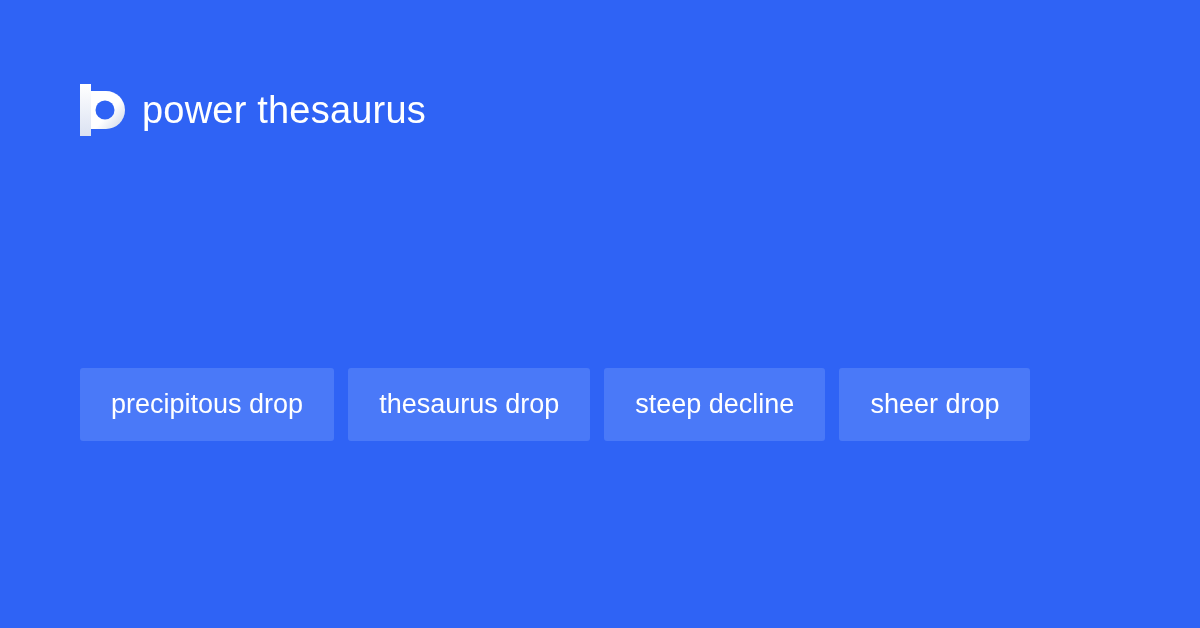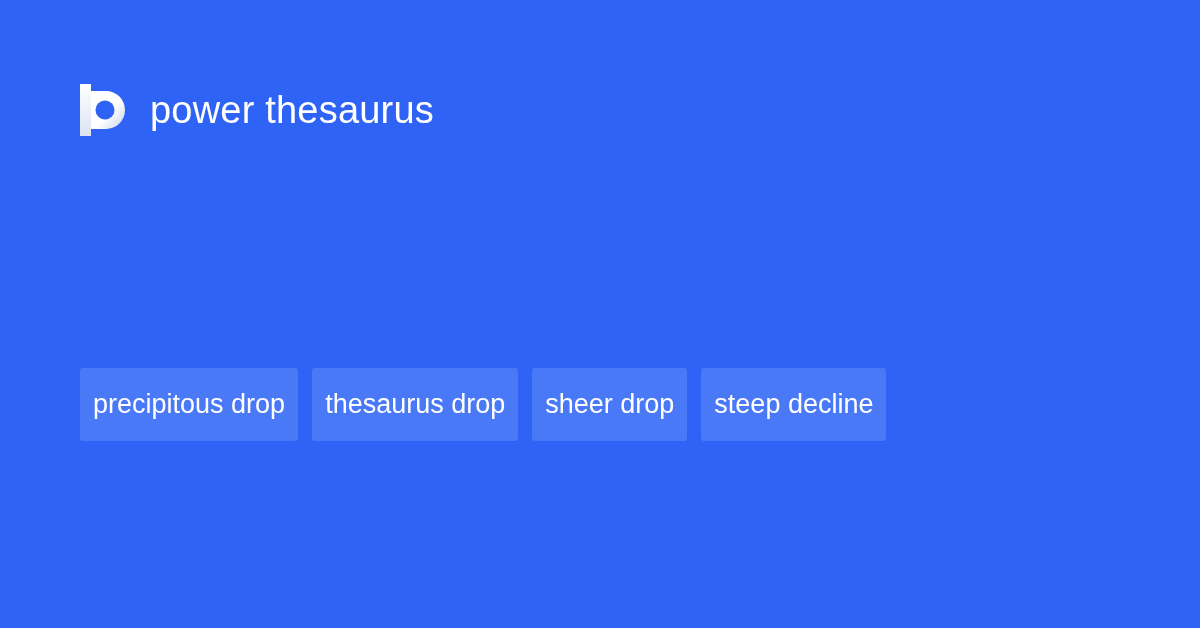--- a/index.html
+++ b/index.html
@@ -21,21 +21,21 @@
     box-sizing: border-box;
   }
 
   
   .brand {
     position: absolute;
     left: 80px;
     top: 84px;
     display: flex;
     align-items: center;
-    gap: 22px;
+    gap: 14px;
   }
   .brand-mark {
     width: 48px;
     height: 52px;
     display: block;
     flex: 0 0 auto;
   }
   .brand-name {
     font-size: 38px;
     line-height: 1;
@@ -72,21 +72,21 @@
   }
   .tag {
     background: #4a79f8;
     color: #ffffff;
     font-size: 27px;
     line-height: 1;
     height: 73px;
     display: flex;
     align-items: center;
     justify-content: center;
-    padding: 0 13px;
+    padding: 0 31px;
     border-radius: 3px;
     box-sizing: border-box;
     white-space: nowrap;
     cursor: pointer;
   }
 </style>
 </head>
 <body>
 
 <div class="card">
@@ -108,17 +108,17 @@
       <path d="M11 7 h15 a19 19 0 0 1 0 38 h-15 z" fill="url(#bGrad)"></path>
       <circle cx="25" cy="26" r="9.5" fill="#2f63f5"></circle>
     </svg>
     <span class="brand-name">power thesaurus</span>
   </div>
 
 
   <div class="tags">
     <span class="tag">precipitous drop</span>
     <span class="tag">thesaurus drop</span>
+    <span class="tag">steep decline</span>
     <span class="tag">sheer drop</span>
-    <span class="tag">steep decline</span>
   </div>
 
 </div>
 
 </body></html>

